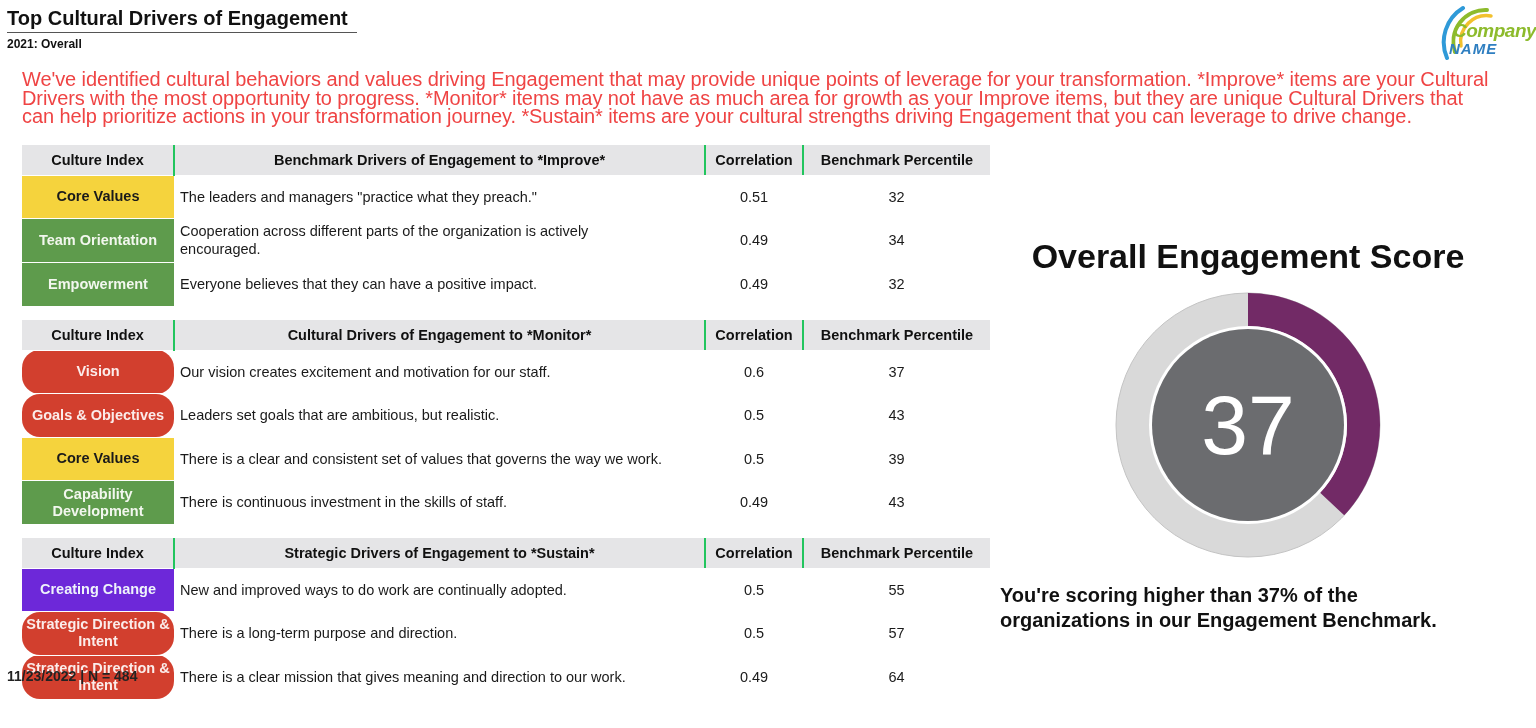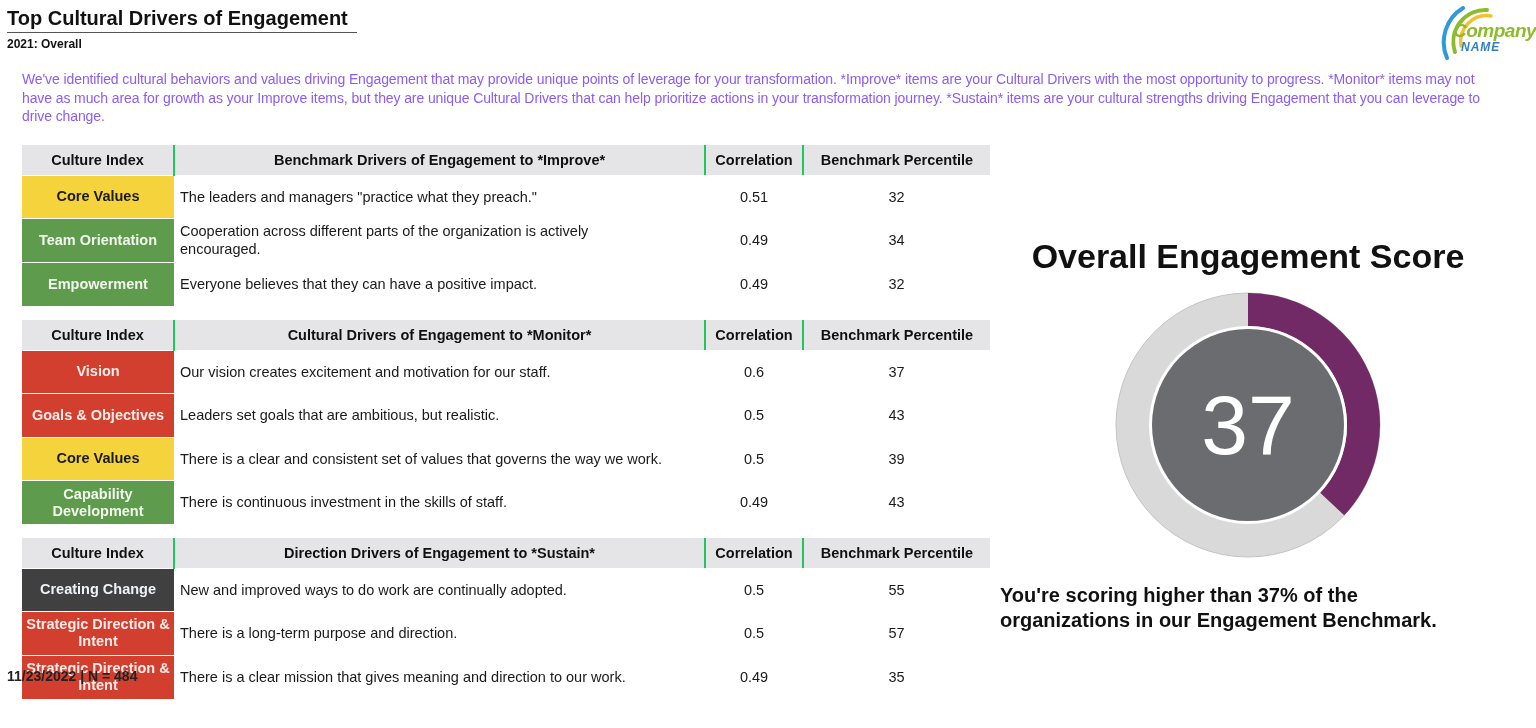--- a/index.html
+++ b/index.html
@@ -5,39 +5,39 @@
   * { box-sizing: border-box; margin: 0; padding: 0; }
   html, body { width: 1536px; height: 728px; background: #ffffff; overflow: hidden; }
   body { position: relative; font-family: "Liberation Sans", sans-serif; color: #1a1a1a; }
 
   .title { position: absolute; left: 7px; top: 7px; font-size: 20px; font-weight: bold; color: #111; white-space: nowrap; text-align: center; }
   .title-rule { position: absolute; left: 7px; top: 32px; width: 350px; height: 1px; background: #555; }
   .subtitle { position: absolute; left: 7px; top: 37px; font-size: 12px; font-weight: bold; color: #111; white-space: nowrap; }
 
   .logo { position: absolute; left: 1425px; top: 2px; width: 108px; height: 58px; }
   .logo-text { position: absolute; left: 28px; top: 18px; font-size: 19px; font-style: italic; font-weight: bold; color: #8dbb2c; letter-spacing: -0.5px; white-space: nowrap; }
-  .logo-sub { position: absolute; left: 36px; top: 38px; font-size: 12px; font-style: italic; font-weight: bold; color: #2f7fc1; letter-spacing: 1px; }
+  .logo-sub { position: absolute; left: 24px; top: 38px; font-size: 15px; font-style: italic; font-weight: bold; color: #2f7fc1; letter-spacing: 1px; }
 
-  .intro { position: absolute; left: 22px; top: 70px; width: 1470px; font-size: 14px; line-height: 18.5px; color: #8b5cf6; letter-spacing: -0.1px; }
+  .intro { position: absolute; left: 22px; top: 70px; width: 1470px; font-size: 20px; line-height: 18.5px; color: #ef4444; letter-spacing: -0.1px; }
 
   table.drivers { position: absolute; left: 22px; width: 968px; border-collapse: collapse; table-layout: fixed; }
   table.drivers col.c1 { width: 152px; }
   table.drivers col.c2 { width: 531px; }
   table.drivers col.c3 { width: 98px; }
   table.drivers col.c4 { width: 187px; }
   table.drivers th { background: #e5e5e7; height: 30px; font-size: 14.5px; font-weight: bold; color: #111; text-align: center; border-right: 2px solid #22c55e; }
   table.drivers th:last-child { border-right: none; }
   table.drivers td { height: 43.5px; font-size: 14.5px; color: #1a1a1a; vertical-align: middle; }
   table.drivers td.idx { text-align: center; font-weight: bold; font-size: 14.5px; line-height: 17px; border-top: 1px solid #ffffff; padding: 0 2px; margin-left: 36px; }
   table.drivers td.desc { padding-left: 6px; padding-right: 40px; line-height: 18px; }
   table.drivers td.num { text-align: center; }
   .idx.yellow { background: #f5d33d; color: #1a1a1a; }
   .idx.green  { background: #5e9b4c; color: #f2f7ee; }
-  .idx.red    { background: #d23f2e; color: #fbecea; }
-  .idx.blue   { background: #404040; color: #eef3fb; }
+  .idx.red    { background: #d23f2e; color: #fbecea; border-radius: 18px; }
+  .idx.blue   { background: #6d28d9; color: #eef3fb; }
 
   #t-improve { top: 145px; }
   #t-monitor { top: 320px; }
   #t-sustain { top: 538px; }
 
   .score-title { position: absolute; left: 1000px; width: 496px; top: 237px; text-align: center; font-size: 34px; font-weight: bold; color: #111; white-space: nowrap; }
   .donut { position: absolute; left: 1113px; top: 290px; width: 270px; height: 270px; }
   .donut-value { position: absolute; left: 1113px; top: 290px; width: 270px; height: 270px; display: flex; align-items: center; justify-content: center; font-size: 84px; color: #ffffff; font-family: "Liberation Sans", sans-serif; }
   .score-caption { position: absolute; left: 1000px; width: 496px; top: 583px; text-align: left; font-size: 20px; font-weight: bold; line-height: 25px; color: #111; }
 
@@ -145,21 +145,21 @@
 <table class="drivers" id="t-sustain">
   <colgroup>
       <col class="c1">
       <col class="c2">
       <col class="c3">
       <col class="c4">
     </colgroup>
   <thead>
     <tr>
       <th>Culture Index</th>
-      <th>Direction Drivers of Engagement to *Sustain*</th>
+      <th>Strategic Drivers of Engagement to *Sustain*</th>
       <th>Correlation</th>
       <th>Benchmark Percentile</th>
     </tr>
   </thead>
   <tbody>
     <tr>
       <td class="idx blue">Creating Change</td>
       <td class="desc">New and improved ways to do work are continually adopted.</td>
       <td class="num">0.5</td>
       <td class="num">55</td>
@@ -167,21 +167,21 @@
     <tr>
       <td class="idx red">Strategic Direction &amp; Intent</td>
       <td class="desc">There is a long-term purpose and direction.</td>
       <td class="num">0.5</td>
       <td class="num">57</td>
     </tr>
     <tr>
       <td class="idx red">Strategic Direction &amp; Intent</td>
       <td class="desc">There is a clear mission that gives meaning and direction to our work.</td>
       <td class="num">0.49</td>
-      <td class="num">35</td>
+      <td class="num">64</td>
     </tr>
   </tbody>
 </table>
 
 <div class="score-title">Overall Engagement Score</div>
 
 <svg class="donut" viewBox="0 0 270 270">
   <circle cx="135" cy="135" r="132" fill="#d9d9d9" stroke="#c4c4c4" stroke-width="1"></circle>
   <path id="donut-arc" fill="#722a66" d="M135,3 A132,132 0 0 1 231.22385881962632,225.36021798258693 L207.16789411471973,202.7701634869402 A99,99 0 0 0 135,36 Z"></path>
   <circle cx="135" cy="135" r="99" fill="#ffffff"></circle>

